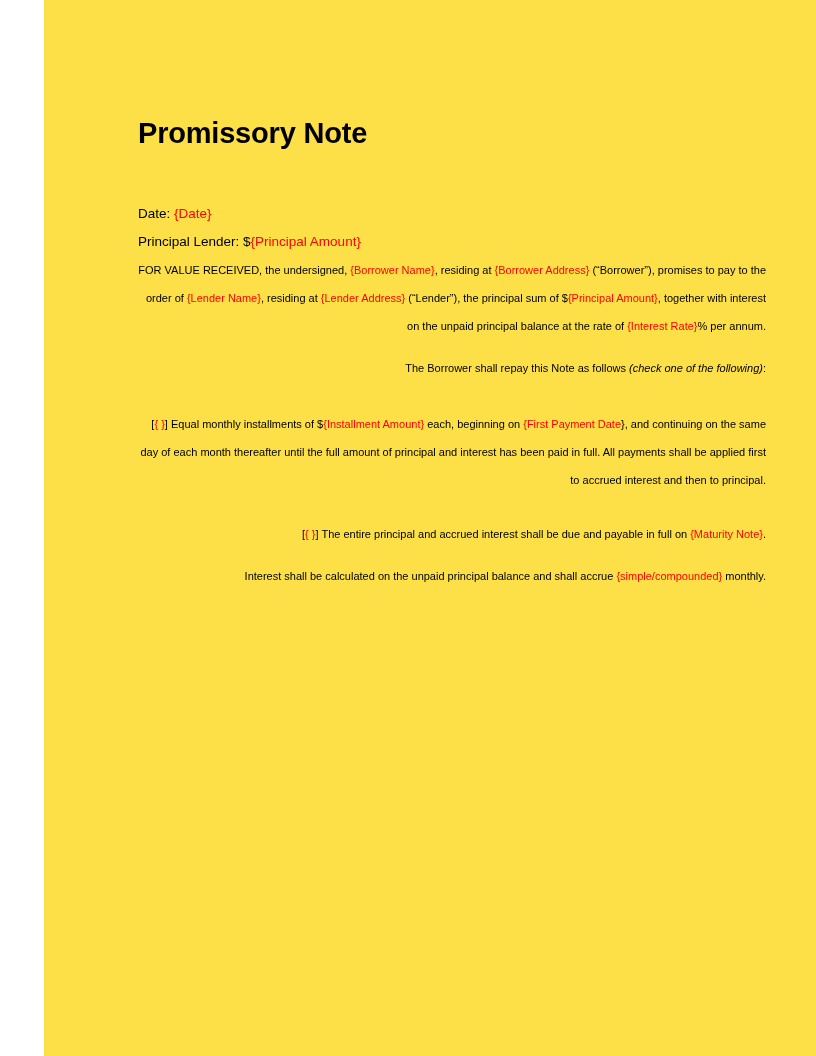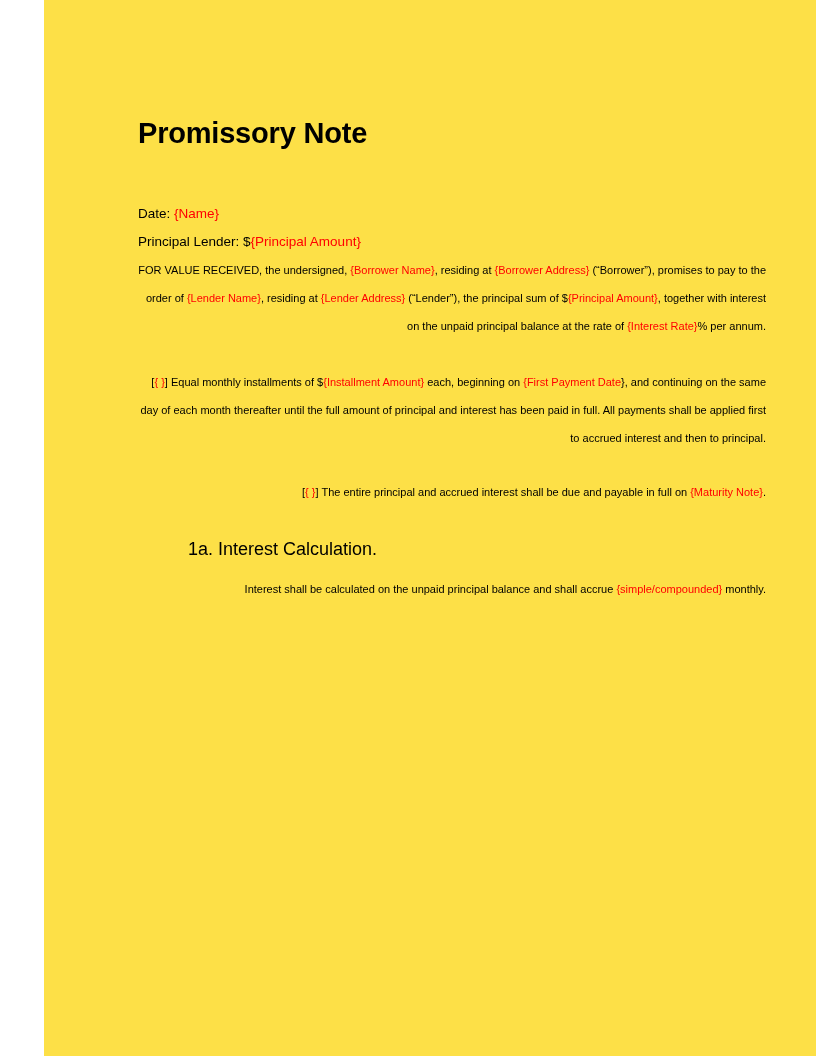--- a/index.html
+++ b/index.html
@@ -78,31 +78,31 @@
   }
 </style>
 </head>
 <body>
 
 <div class="page">
   <div class="doc-body">
 
     <h1 class="doc-title">Promissory Note</h1>
 
-    <p class="meta-line gap-lg" style="margin-top:50px;"><span>Date: </span><span class="ph">{Name}</span></p>
+    <p class="meta-line gap-lg" style="margin-top:50px;"><span>Date: </span><span class="ph">{Date}</span></p>
 
     <p class="meta-line"><span>Principal Lender: </span><span class="blk">$</span><span class="ph">{Principal Amount}</span></p>
 
     <p class="para gap-lg"><span>FOR VALUE RECEIVED, the undersigned, </span><span class="ph">{Borrower Name}</span><span>, residing at </span><span class="ph">{Borrower Address}</span><span> (“Borrower”), promises to pay to the order of </span><span class="ph">{Lender Name}</span><span>, residing at </span><span class="ph">{Lender Address}</span><span> (“Lender”), the principal sum of $</span><span class="ph">{Principal Amount}</span><span>, together with interest on the unpaid principal balance at the rate of </span><span class="ph">{Interest Rate}</span><span>% per annum.</span></p>
 
 
+    <p class="para gap-sm" style="margin-top:14px;"><span>The Borrower shall repay this Note as follows </span><span class="it">(check one of the following)</span><span>:</span></p>
 
     <p class="para gap-md" style="margin-top:28px;"><span><span class="blk">[</span><span class="ph">{</span><span class="ph"> </span><span class="ph">}</span><span class="blk">]</span></span><span> Equal monthly installments of $</span><span class="ph">{Installment Amount}</span><span> each, beginning on </span><span class="ph">{First Payment Date</span><span class="blk">}</span><span>, and continuing on the same day of each month thereafter until the full amount of principal and interest has been paid in full. All payments shall be applied first to accrued interest and then to principal.</span></p>
 
 
     <p class="para gap-md" style="margin-top:26px;"><span><span class="blk">[</span><span class="ph">{</span><span class="ph"> </span><span class="ph">}</span><span class="blk">]</span></span><span> The entire principal and accrued interest shall be due and payable in full on </span><span class="ph">{Maturity Note}</span><span>.</span></p>
 
-    <h3 class="subsection-heading">1a. Interest Calculation.</h3>
 
     <p class="para indent" style="margin-top:14px;"><span>Interest shall be calculated on the unpaid principal balance and shall accrue </span><span class="ph">{simple/compounded}</span><span> monthly.</span></p>
 
   </div>
 </div>
 
 </body></html>

